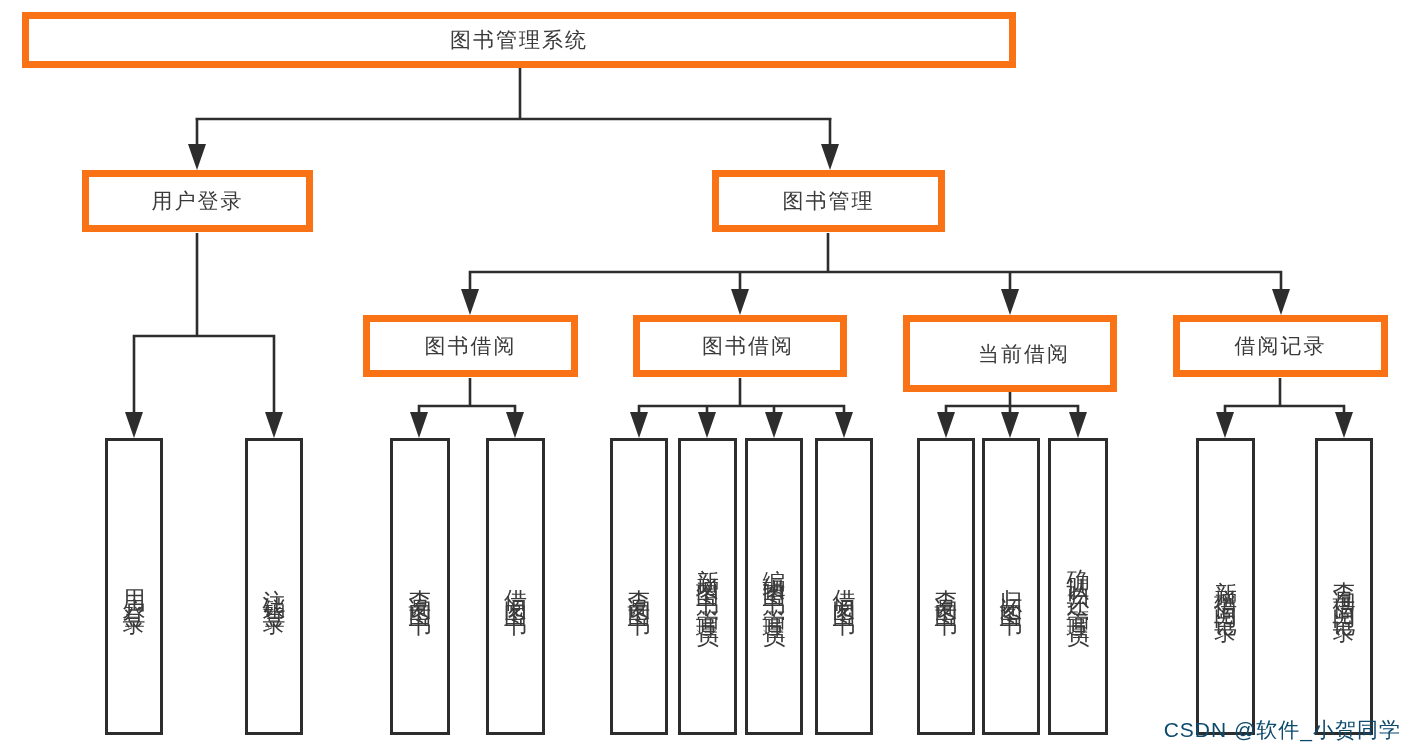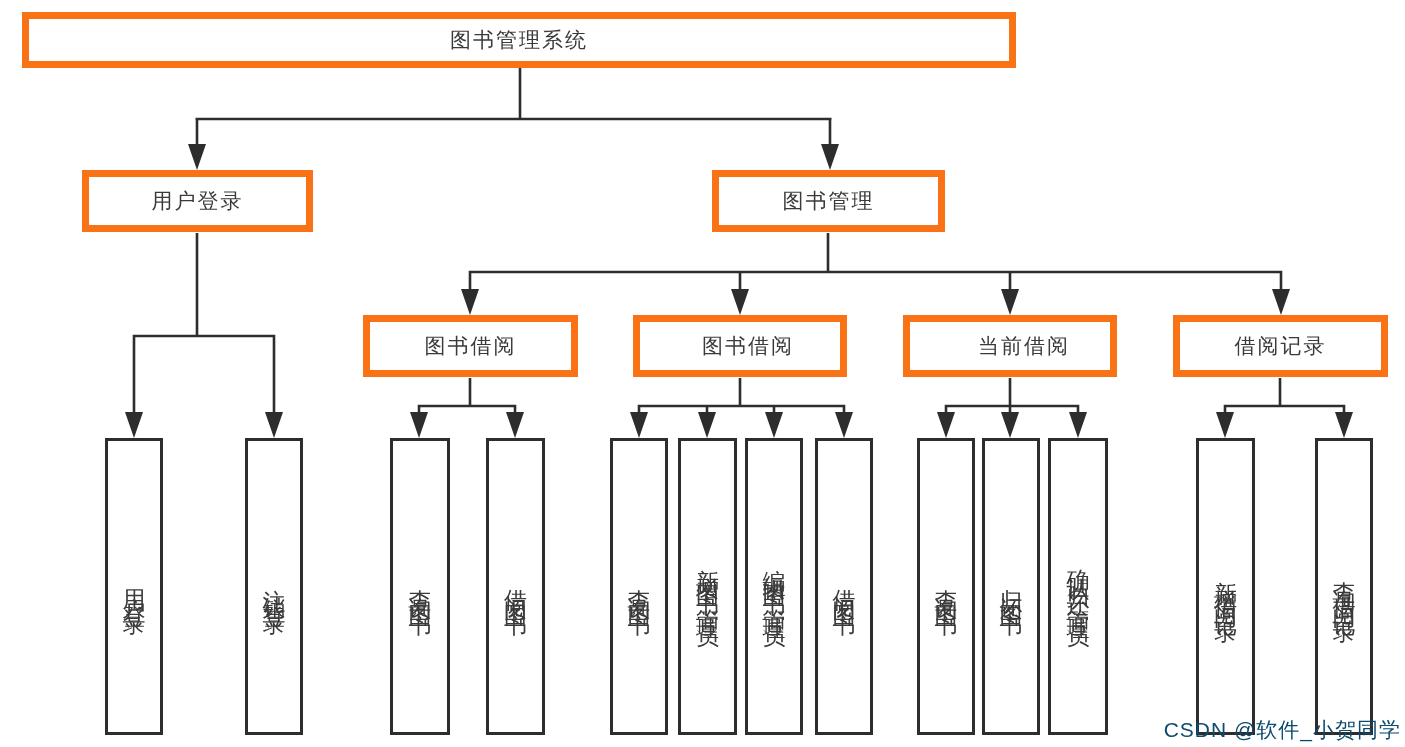--- a/index.html
+++ b/index.html
@@ -99,21 +99,21 @@
     </g>
   </svg>
 
   <div class="node" style="left:22px;top:12px;width:994px;height:56px;">图书管理系统</div>
 
   <div class="node" style="left:82px;top:170px;width:231px;height:62px;">用户登录</div>
   <div class="node" style="left:712px;top:170px;width:233px;height:62px;">图书管理</div>
 
   <div class="node" style="left:363px;top:315px;width:215px;height:62px;">图书借阅</div>
   <div class="node" style="left:633px;top:315px;width:214px;height:62px;padding-left:16px;">图书借阅</div>
-  <div class="node" style="left:903px;top:315px;width:214px;height:62px;padding-left:28px;">当前借阅</div>
+  <div class="node" style="left:903px;top:315px;width:214px;height:77px;padding-left:28px;">当前借阅</div>
   <div class="node" style="left:1173px;top:315px;width:215px;height:62px;">借阅记录</div>
 
   <div class="vnode" style="left:105px;top:438px;width:58px;height:297px;">
     <span class="vtext">用户登录</span>
   </div>
   <div class="vnode" style="left:245px;top:438px;width:58px;height:297px;">
     <span class="vtext">注销登录</span>
   </div>
 
   <div class="vnode" style="left:390px;top:438px;width:60px;height:297px;">

